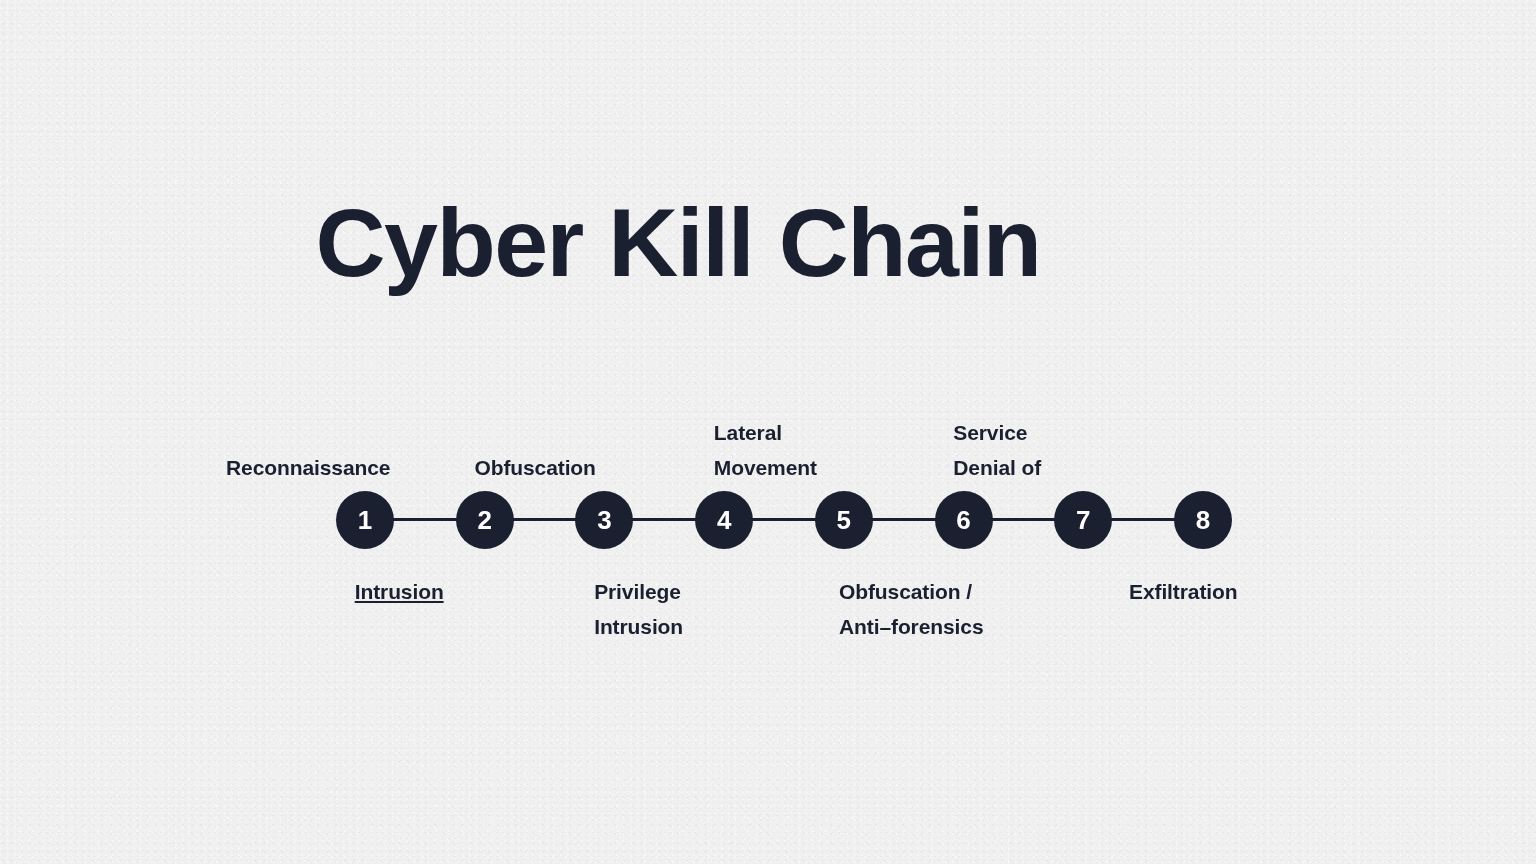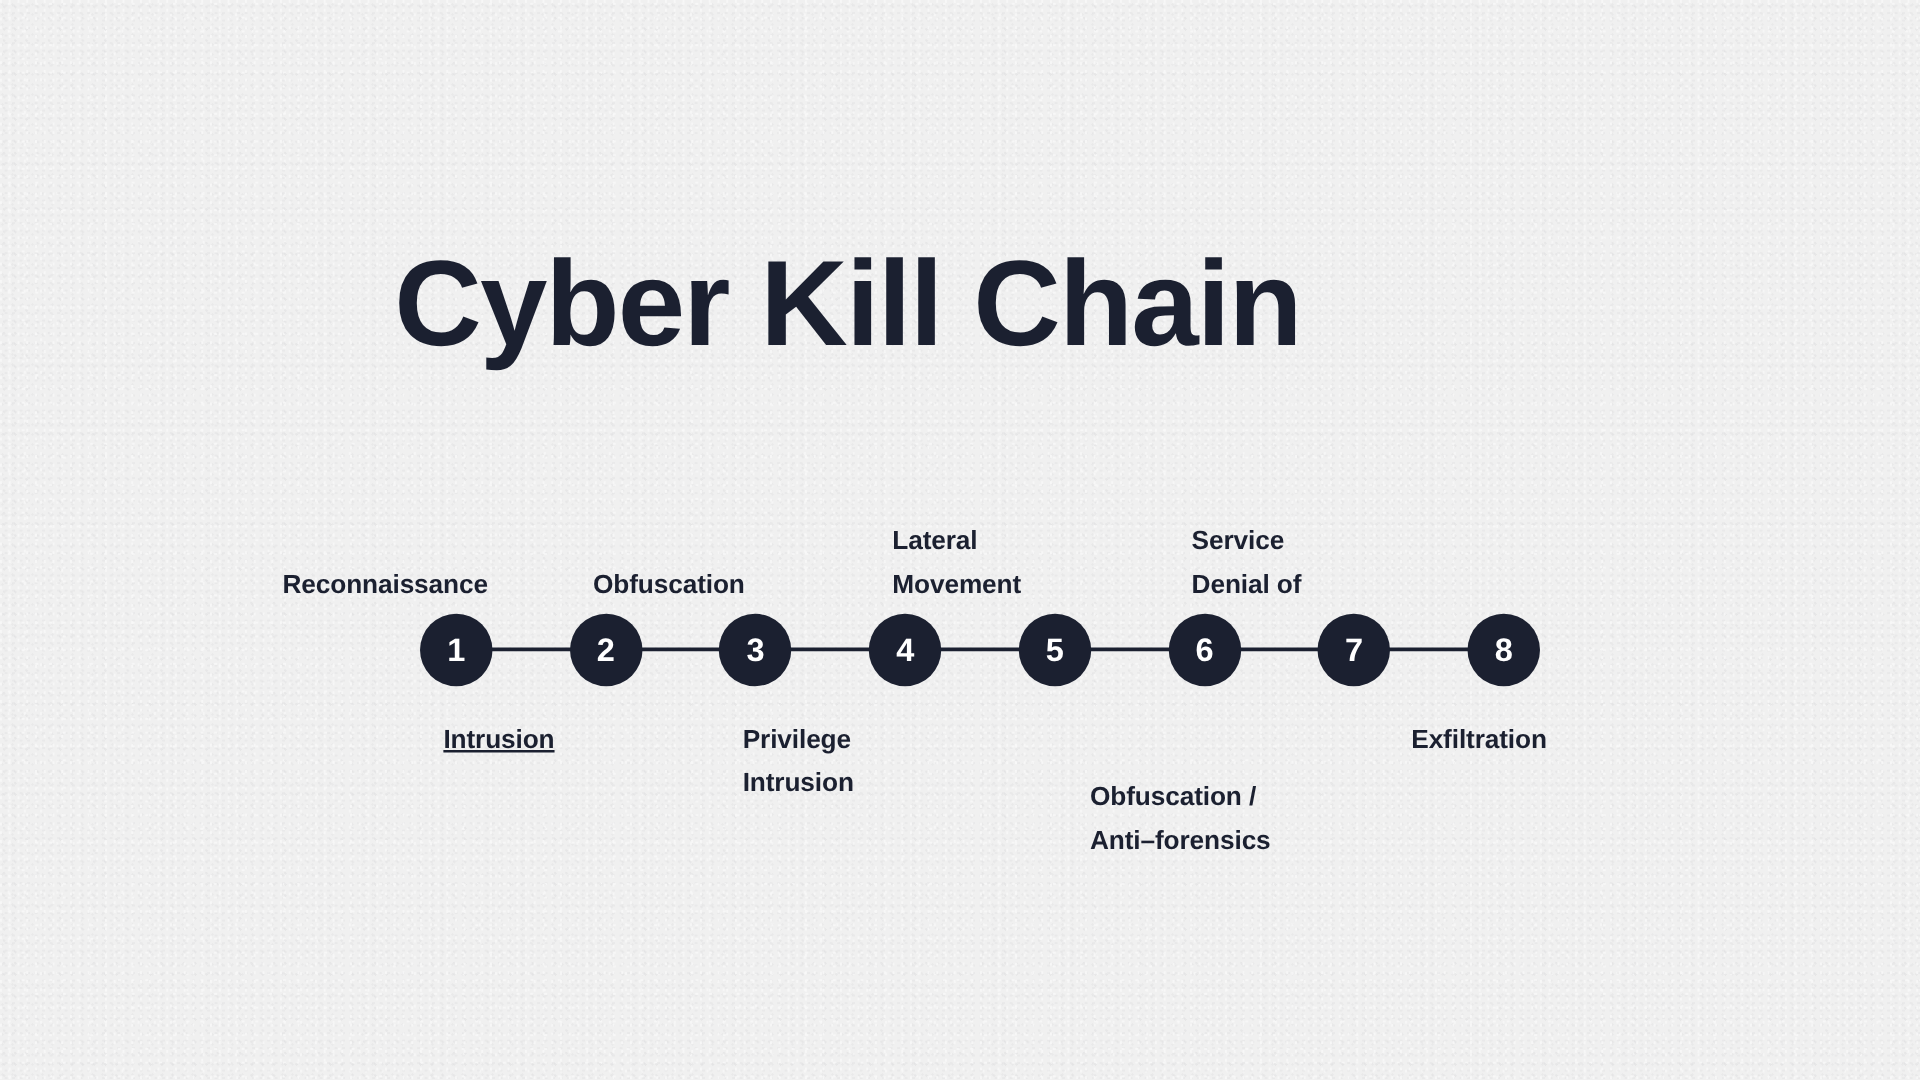--- a/index.html
+++ b/index.html
@@ -154,21 +154,21 @@
       <div class="timeline-node" style="left: 814.857px;">
         <span class="node-number">5</span>
       </div>
       <div class="stage-label above" style="left: 713.857px;">
         <div>Lateral</div>
         <div>Movement</div>
       </div>
       <div class="timeline-node" style="left: 934.571px;">
         <span class="node-number">6</span>
       </div>
-      <div class="stage-label below" style="left: 872px; margin-top: 46px;">
+      <div class="stage-label below" style="left: 839px;">
         <div>Obfuscation /</div>
         <div>Anti–forensics</div>
       </div>
       <div class="timeline-node" style="left: 1054.29px;">
         <span class="node-number">7</span>
       </div>
       <div class="stage-label above" style="left: 953.286px;">
         <div>Service</div>
         <div>Denial of</div>
       </div>

